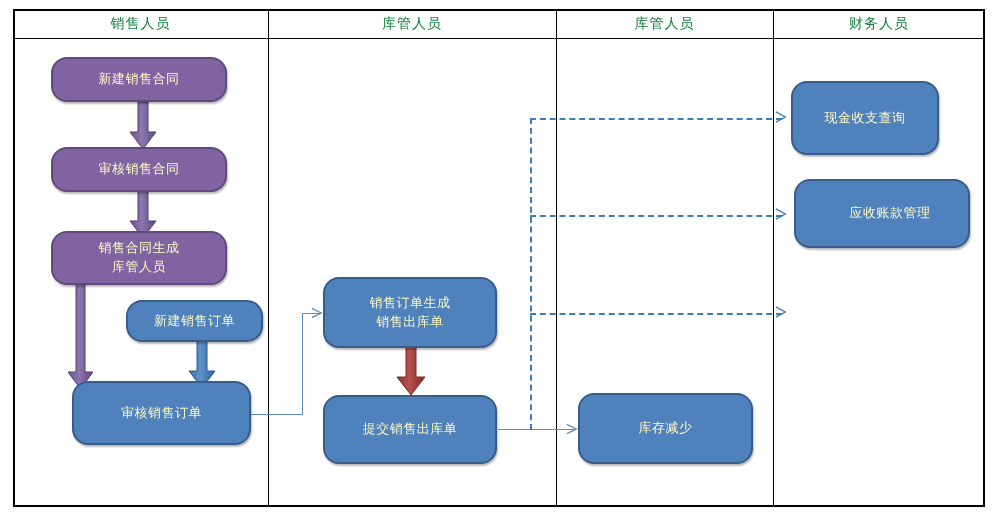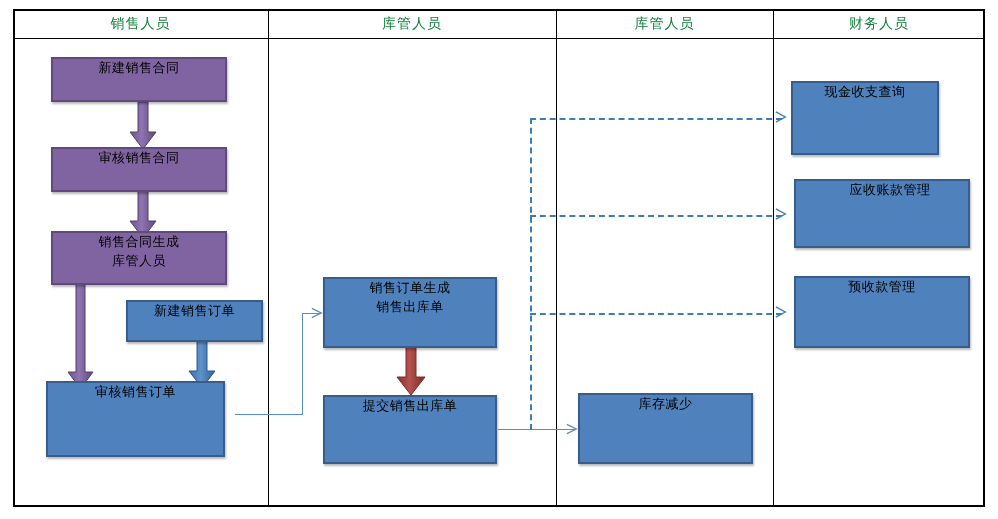--- a/index.html
+++ b/index.html
@@ -52,28 +52,30 @@
     font-size: 14px;
     color: #15803d;
     letter-spacing: 1px;
     white-space: nowrap;
   }
   
   .node {
     position: absolute;
     box-sizing: border-box;
     display: flex;
+    align-items: center;
     justify-content: center;
     text-align: center;
-    color: #000000;
+    color: #fef9c3;
     font-size: 13px;
     line-height: 1.45;
     letter-spacing: 0.5px;
     border-width: 2px;
     border-style: solid;
+    border-radius: 16px;
   }
   .node.purple {
     background: #8064A2;
     border-color: #604A7B;
     box-shadow: 1px 2px 2px rgba(0,0,0,0.28);
   }
   .node.blue {
     background: #4F81BD;
     border-color: #385D8A;
     box-shadow: 1px 2px 2px rgba(0,0,0,0.28);
@@ -209,21 +211,21 @@
     <div>
       <span>销售合同生成</span>
       <span>库管人员</span>
     </div>
   </div>
 
   <div class="node blue" style="left:126px; top:300px; width:137px; height:42px;">
     <span>新建销售订单</span>
   </div>
 
-  <div class="node blue" style="left:46px; top:381px; width:179px; height:76px;">
+  <div class="node blue" style="left:72px; top:381px; width:179px; height:64px;">
     <span>审核销售订单</span>
   </div>
 
   <div class="node blue" style="left:323px; top:277px; width:174px; height:71px;">
     <div>
       <span>销售订单生成</span>
       <span>销售出库单</span>
     </div>
   </div>
 
@@ -236,17 +238,14 @@
   </div>
 
   <div class="node blue" style="left:791px; top:81px; width:148px; height:74px;font-family:Liberation Serif, serif;">
     <span>现金收支查询</span>
   </div>
 
   <div class="node blue" style="left:794px; top:179px; width:176px; height:69px;padding-left:16px;">
     <span>应收账款管理</span>
   </div>
 
-  <div class="node blue" style="left:794px; top:276px; width:176px; height:72px;">
-    <span>预收款管理</span>
-  </div>
 
 </div>
 
 </body></html>

